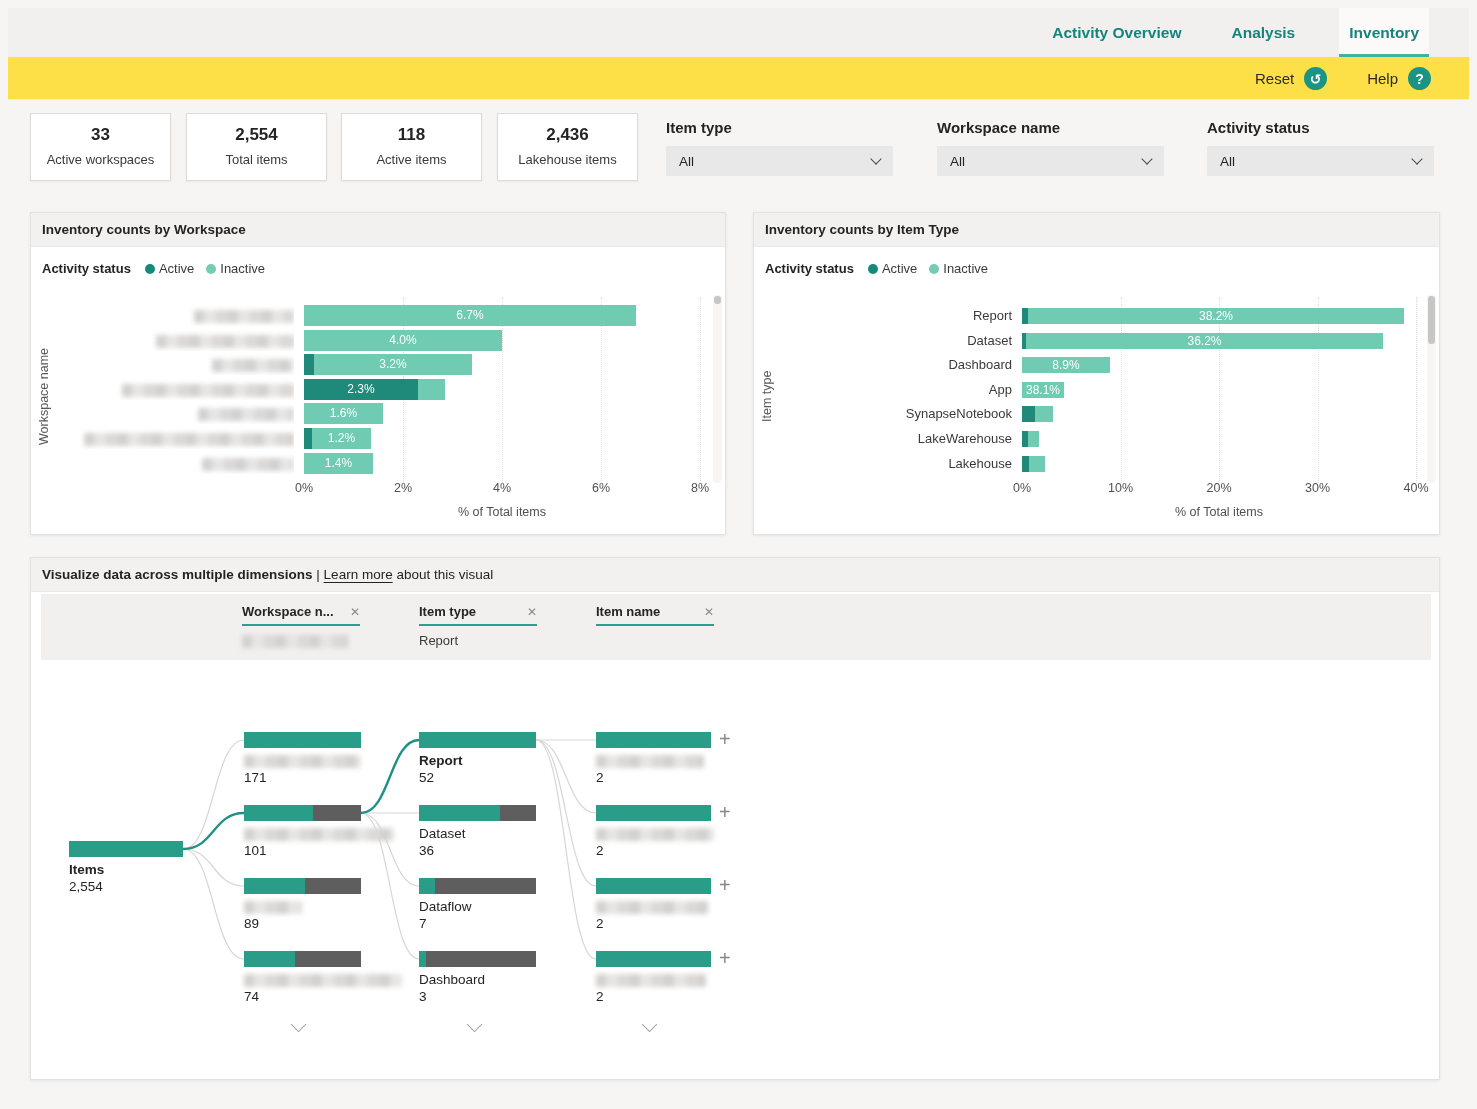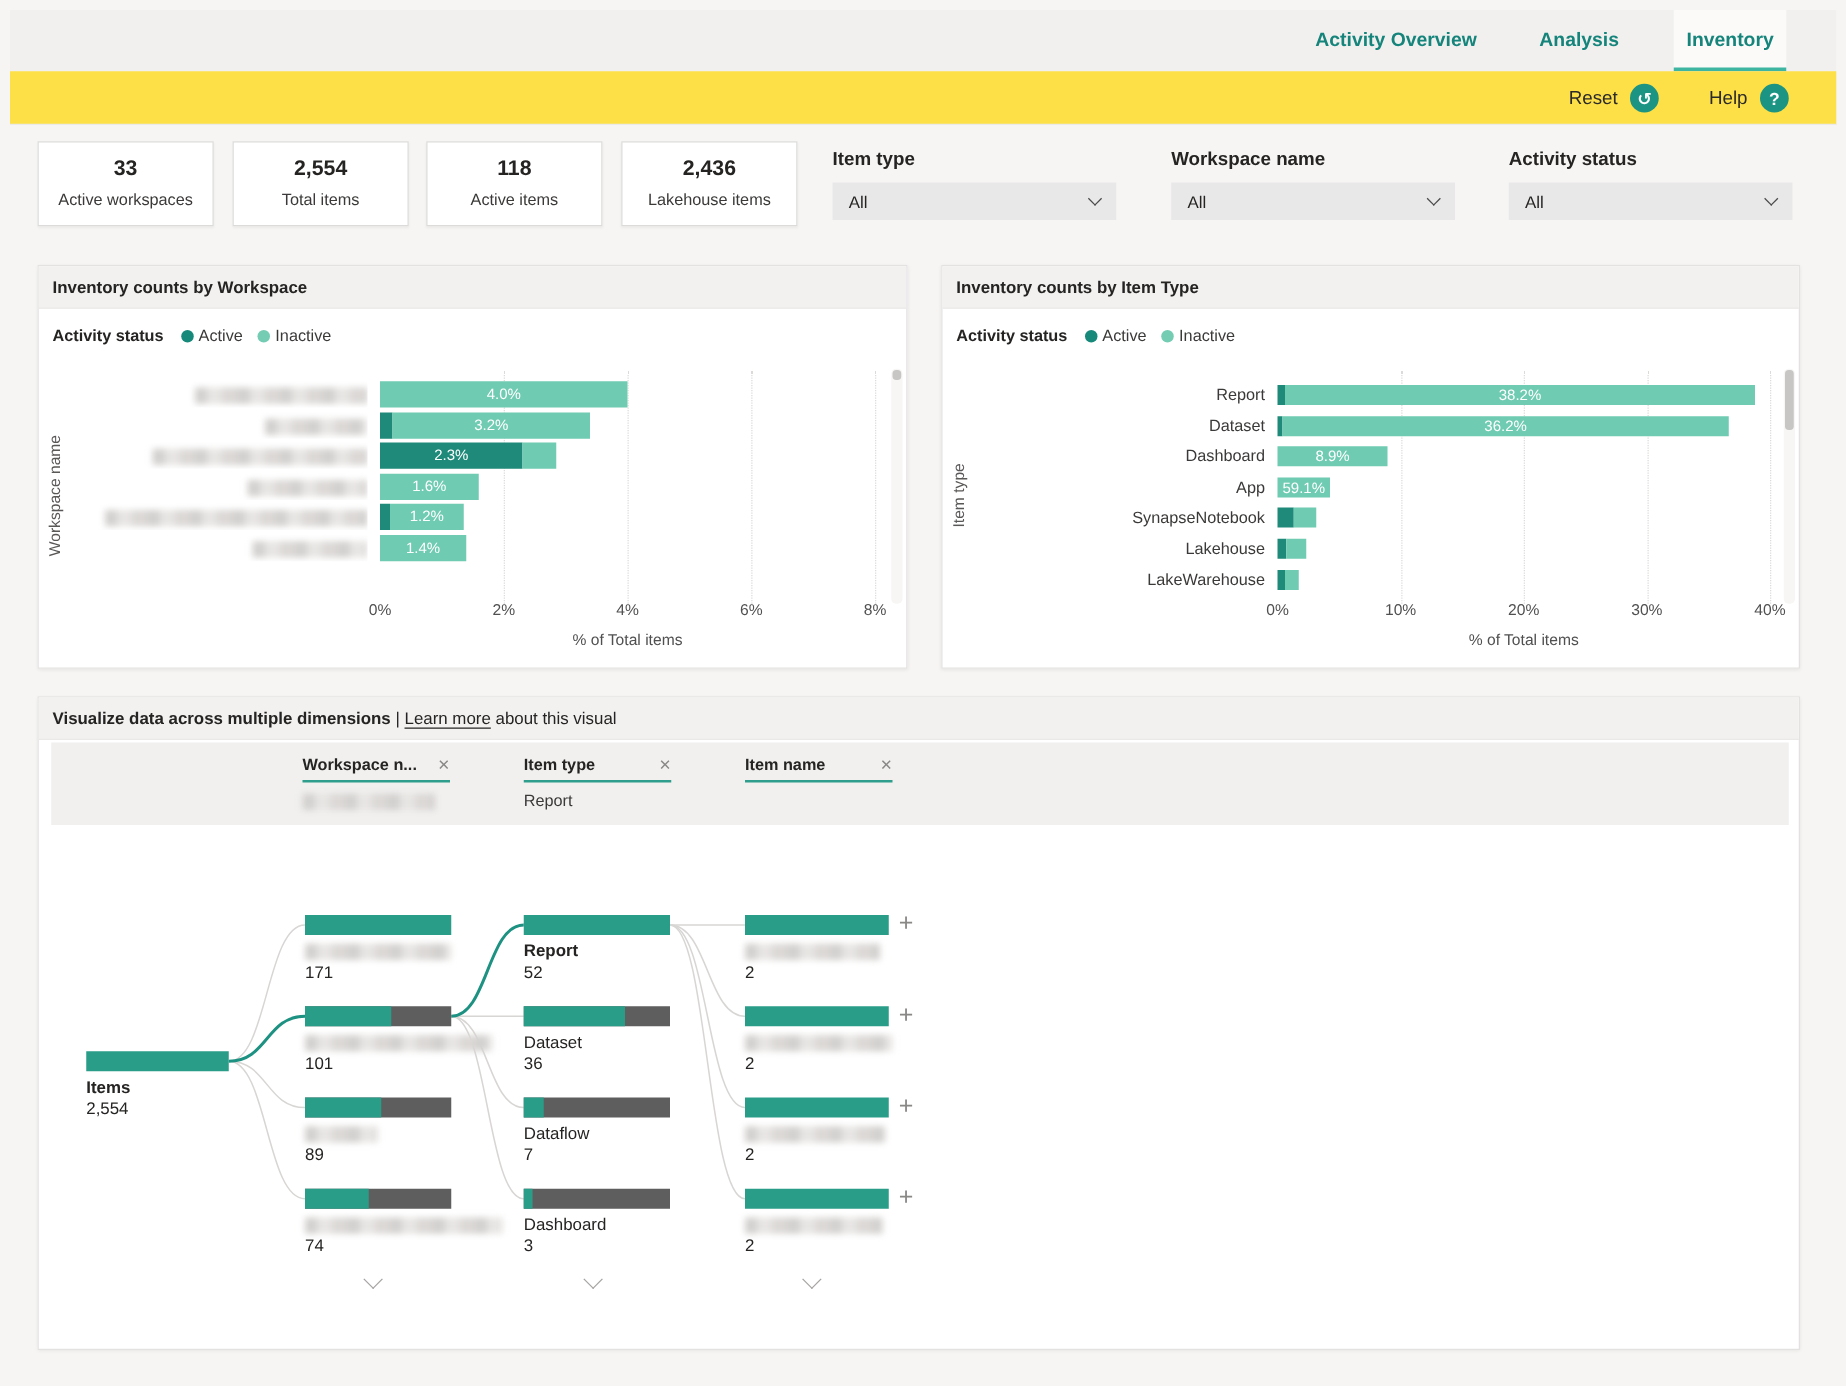--- a/index.html
+++ b/index.html
@@ -165,20 +165,26 @@
   </div>
   <div class="y-title">Workspace name</div>
   <div class="grid">
       <div class="gridline" style="left: 372px;"></div>
       <div class="gridline" style="left: 471px;"></div>
       <div class="gridline" style="left: 570px;"></div>
       <div class="gridline" style="left: 669px;"></div>
     </div>
   <div class="rows" style="gap: 3.6px;">
       <div class="bar-row" style="height: 21px;">
+        <div class="cat" style="width: 263px; line-height: 21px;"><span class="blur" style="width: 100px;"></span></div>
+        <div class="bar">
+          <div class="seg seg-inactive" style="width: 332px; line-height: 21px;">6.7%</div>
+        </div>
+      </div>
+      <div class="bar-row" style="height: 21px;">
         <div class="cat" style="width: 263px; line-height: 21px;"><span class="blur" style="width: 138px;"></span></div>
         <div class="bar">
           <div class="seg seg-inactive" style="width: 198px; line-height: 21px;">4.0%</div>
         </div>
       </div>
       <div class="bar-row" style="height: 21px;">
         <div class="cat" style="width: 263px; line-height: 21px;"><span class="blur" style="width: 82px;"></span></div>
         <div class="bar">
           <div class="seg seg-active" style="width: 10px; line-height: 21px;"></div>
           <div class="seg seg-inactive" style="width: 158px; line-height: 21px;">3.2%</div>
@@ -261,42 +267,42 @@
       </div>
       <div class="bar-row" style="height: 16px;">
         <div class="cat" style="width: 258px; line-height: 16px;">Dashboard</div>
         <div class="bar">
           <div class="seg seg-inactive" style="width: 88px; line-height: 16px;">8.9%</div>
         </div>
       </div>
       <div class="bar-row" style="height: 16px;">
         <div class="cat" style="width: 258px; line-height: 16px; padding-left: 19px;">App</div>
         <div class="bar">
-          <div class="seg seg-inactive" style="width: 42px; line-height: 16px;">59.1%</div>
+          <div class="seg seg-inactive" style="width: 42px; line-height: 16px;">38.1%</div>
         </div>
       </div>
       <div class="bar-row" style="height: 16px;">
         <div class="cat" style="width: 258px; line-height: 16px;">SynapseNotebook</div>
         <div class="bar">
           <div class="seg seg-active" style="width: 13px; line-height: 16px;"></div>
           <div class="seg seg-inactive" style="width: 18px; line-height: 16px;"></div>
         </div>
       </div>
       <div class="bar-row" style="height: 16px;">
+        <div class="cat" style="width: 258px; line-height: 16px;">LakeWarehouse</div>
+        <div class="bar">
+          <div class="seg seg-active" style="width: 6px; line-height: 16px;"></div>
+          <div class="seg seg-inactive" style="width: 11px; line-height: 16px;"></div>
+        </div>
+      </div>
+      <div class="bar-row" style="height: 16px;">
         <div class="cat" style="width: 258px; line-height: 16px;">Lakehouse</div>
         <div class="bar">
           <div class="seg seg-active" style="width: 7px; line-height: 16px;"></div>
           <div class="seg seg-inactive" style="width: 16px; line-height: 16px;"></div>
-        </div>
-      </div>
-      <div class="bar-row" style="height: 16px;">
-        <div class="cat" style="width: 258px; line-height: 16px;">LakeWarehouse</div>
-        <div class="bar">
-          <div class="seg seg-active" style="width: 6px; line-height: 16px;"></div>
-          <div class="seg seg-inactive" style="width: 11px; line-height: 16px;"></div>
         </div>
       </div>
     </div>
   <div class="x-axis">
       <span class="tick" style="left: 268px;">0%</span>
       <span class="tick" style="left: 366.5px;">10%</span>
       <span class="tick" style="left: 465px;">20%</span>
       <span class="tick" style="left: 563.5px;">30%</span>
       <span class="tick" style="left: 662px;">40%</span>
     </div>

